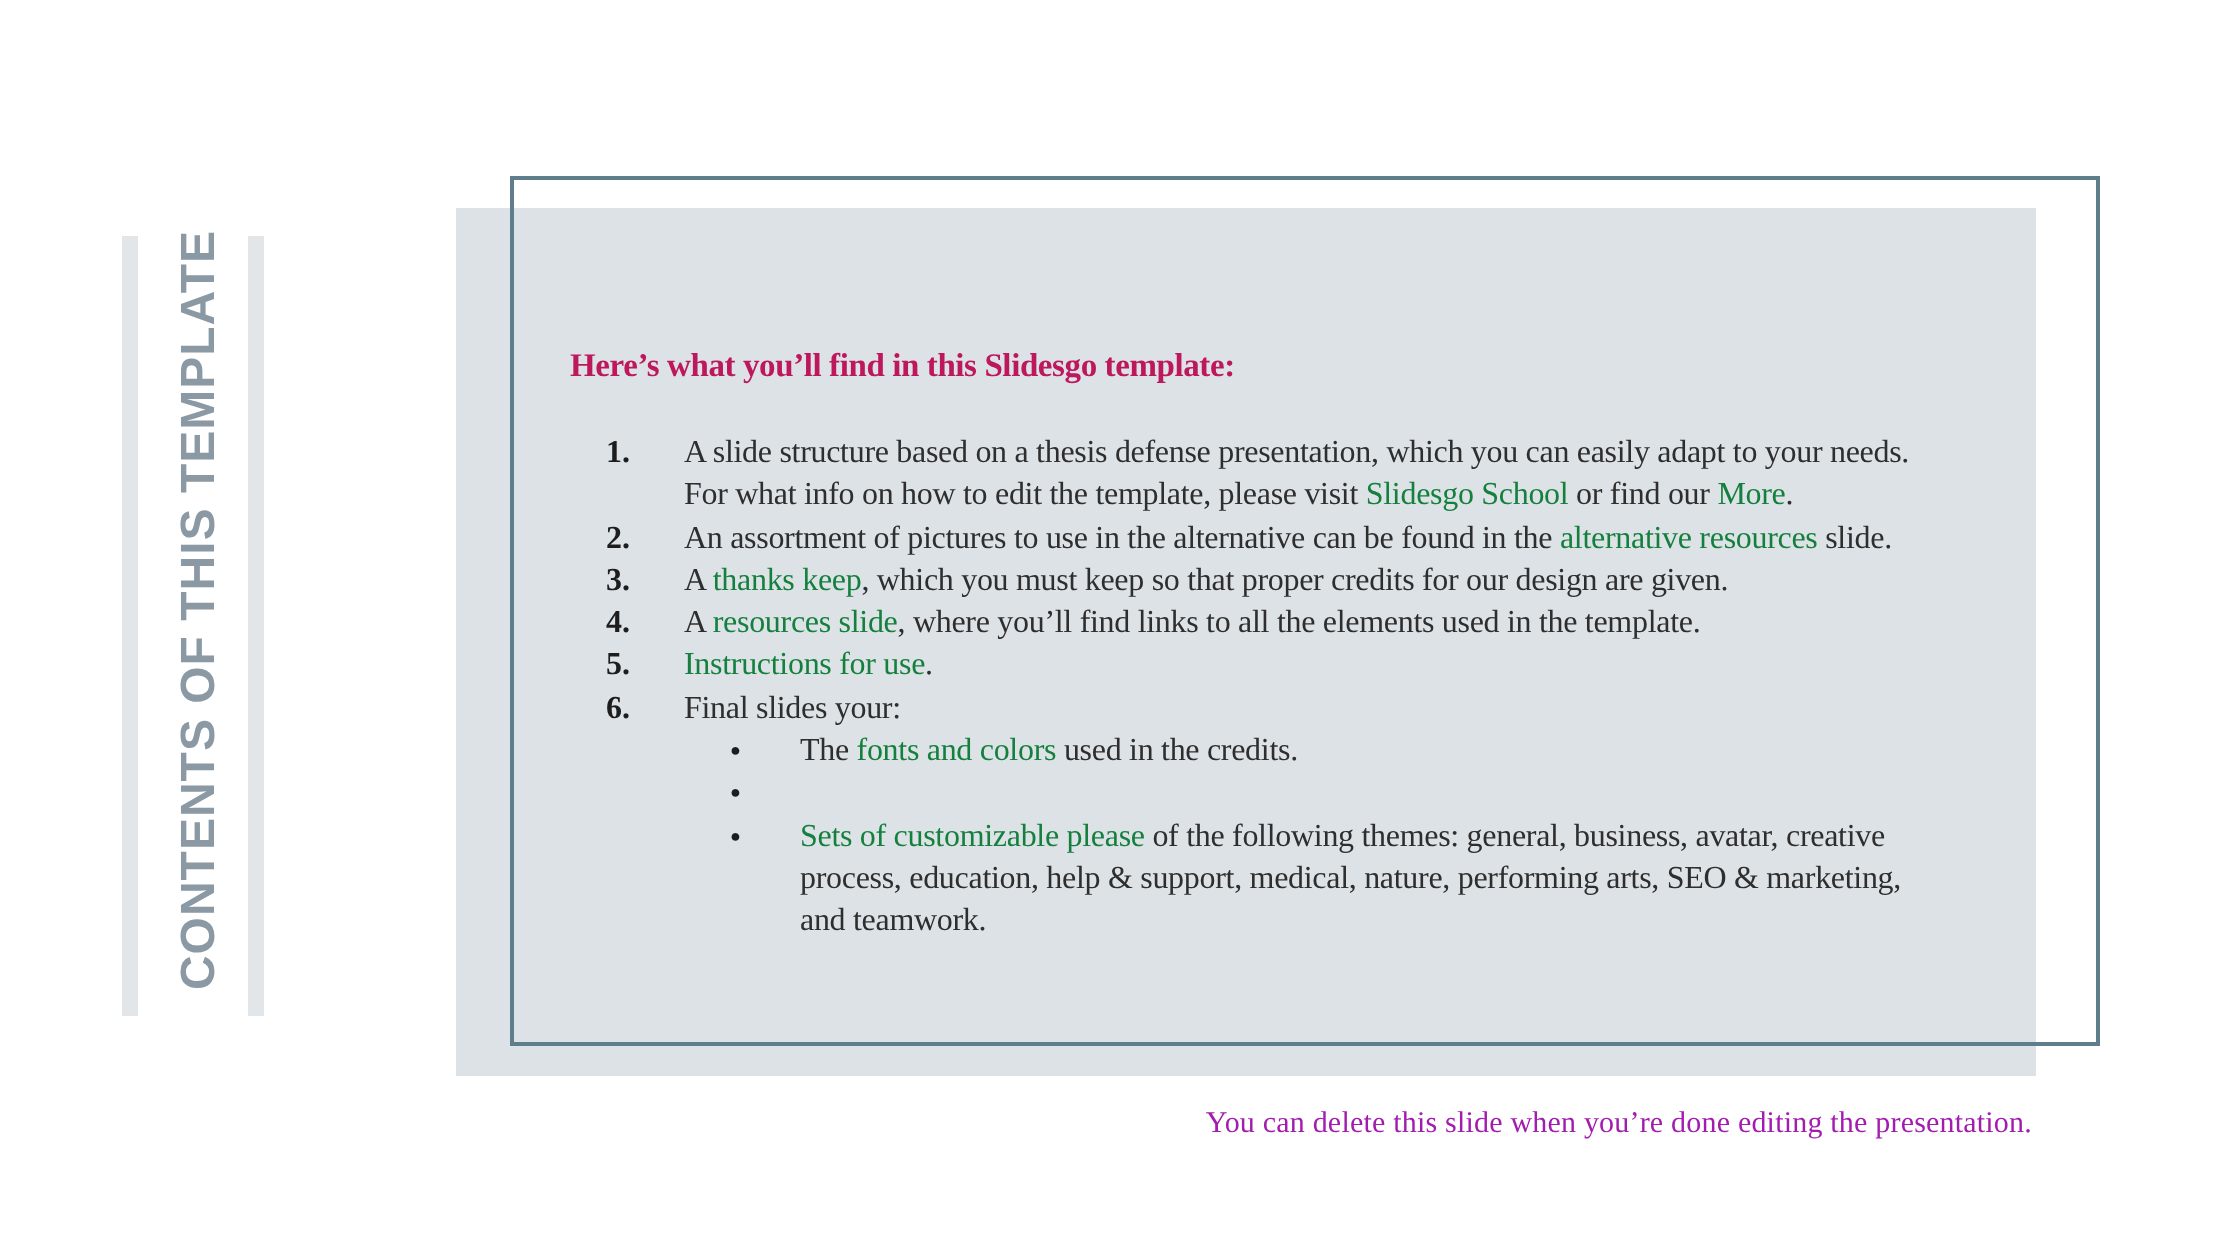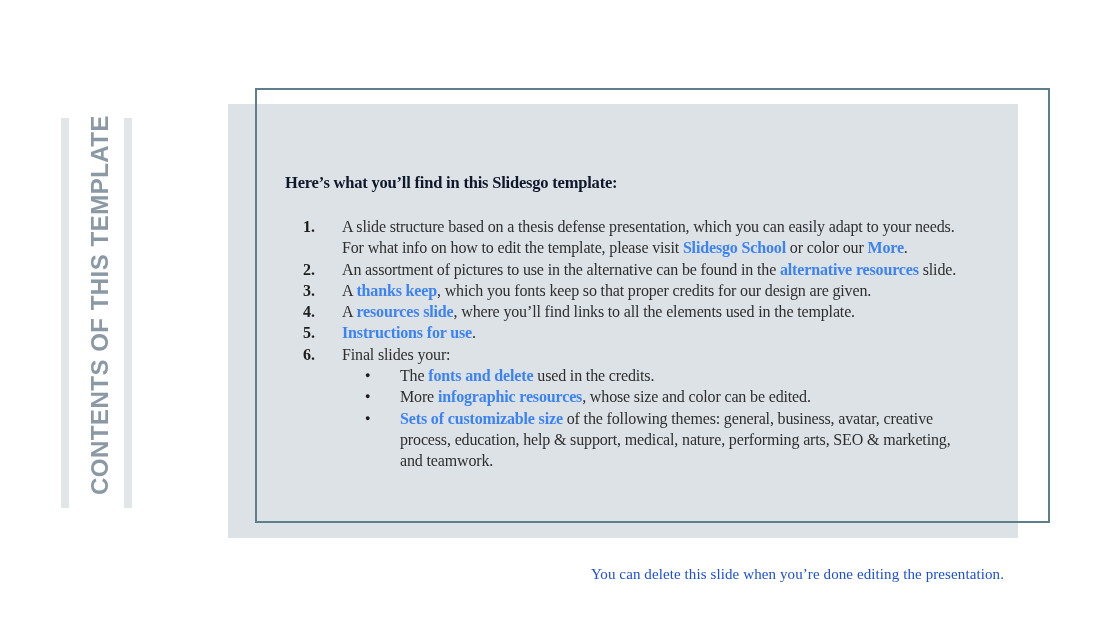--- a/index.html
+++ b/index.html
@@ -34,38 +34,38 @@
     background:transparent;
   }
 
   
   .content{
     position:absolute;left:285px;top:172px;width:692px;
     color:var(--body-text,#2e2e2e);
   }
   .heading{
     margin:0 0 23px 0;font-size:16.5px;line-height:21px;font-weight:bold;
-    color:#0f172a;letter-spacing:-0.2px;font-family:Liberation Serif, serif;
+    color:#be185d;letter-spacing:-0.2px;font-family:Liberation Serif, serif;
   }
   .row{display:flex;align-items:flex-start;padding-left:18px;}
   .num{
     flex:0 0 22px;font-weight:bold;font-size:16px;line-height:21.3px;color:#1d1d1d;
   }
   .txt{
     margin:0 0 0 17px;width:633px;font-size:16px;line-height:21.3px;
     letter-spacing:-0.15px;
   }
-  .txt b{font-weight:bold;color:#3b82f6;}
+  .txt b{font-weight:normal;color:#15803d;}
   .row.sub{padding-left:80px;}
   .dot{flex:0 0 14px;font-size:9px;line-height:21.3px;color:#1d1d1d;}
   .row.sub .txt{margin-left:21px;width:575px;}
 
   .footer-note{
-    position:absolute;right:104px;top:552px;margin:12px;
-    font-size:15px;line-height:20px;color:#1d4ed8;letter-spacing:0.1px;
+    position:absolute;right:104px;top:552px;margin:0;
+    font-size:15px;line-height:20px;color:#a21caf;letter-spacing:0.1px;
   }
 </style>
 </head>
 <body>
 
 <div class="slide">
 
   <div class="bar bar-left"></div>
   <div class="bar bar-right"></div>
 
@@ -73,53 +73,52 @@
 
   <div class="panel-fill"></div>
   <div class="panel-border"></div>
 
   <div class="content">
 
     <h2 class="heading">Here’s what you’ll find in this Slidesgo template:</h2>
 
     <div class="row">
       <span class="num">1.</span>
-      <p class="txt"><span>A slide structure based on a thesis defense presentation, which you can easily adapt to your needs. For what info on how to edit the template, please visit </span><b>Slidesgo School</b><span> or color our </span><b>More</b><span>.</span></p>
+      <p class="txt"><span>A slide structure based on a thesis defense presentation, which you can easily adapt to your needs. For what info on how to edit the template, please visit </span><b>Slidesgo School</b><span> or find our </span><b>More</b><span>.</span></p>
     </div>
     <div class="row">
       <span class="num">2.</span>
       <p class="txt"><span>An assortment of pictures to use in the alternative can be found in the </span><b>alternative resources</b><span> slide.</span></p>
     </div>
     <div class="row">
       <span class="num">3.</span>
-      <p class="txt"><span>A </span><b>thanks keep</b><span>, which you fonts keep so that proper credits for our design are given.</span></p>
+      <p class="txt"><span>A </span><b>thanks keep</b><span>, which you must keep so that proper credits for our design are given.</span></p>
     </div>
     <div class="row">
       <span class="num">4.</span>
       <p class="txt"><span>A </span><b>resources slide</b><span>, where you’ll find links to all the elements used in the template.</span></p>
     </div>
     <div class="row">
       <span class="num">5.</span>
       <p class="txt"><b>Instructions for use</b><span>.</span></p>
     </div>
     <div class="row">
       <span class="num">6.</span>
       <p class="txt"><span>Final slides your:</span></p>
     </div>
 
     <div class="row sub">
       <span class="dot">●</span>
-      <p class="txt"><span>The </span><b>fonts and delete</b><span> used in the credits.</span></p>
+      <p class="txt"><span>The </span><b>fonts and colors</b><span> used in the credits.</span></p>
     </div>
     <div class="row sub">
       <span class="dot">●</span>
-      <p class="txt"><span>More </span><b>infographic resources</b><span>, whose size and color can be edited.</span></p>
     </div>
     <div class="row sub">
       <span class="dot">●</span>
-      <p class="txt"><b>Sets of customizable size</b><span> of the following themes: general, business, avatar, creative process, education, help &amp; support, medical, nature, performing arts, SEO &amp; marketing, and teamwork.</span></p>
+      <p class="txt"><b>Sets of customizable please</b><span> of the following themes: general, business, avatar, creative process, education, help &amp; support, medical, nature, performing arts, SEO &amp; marketing, and teamwork.</span></p>
     </div>
 
   </div>
 
   <p class="footer-note">You can delete this slide when you’re done editing the presentation.</p>
 
 </div>
 
 </body></html>

